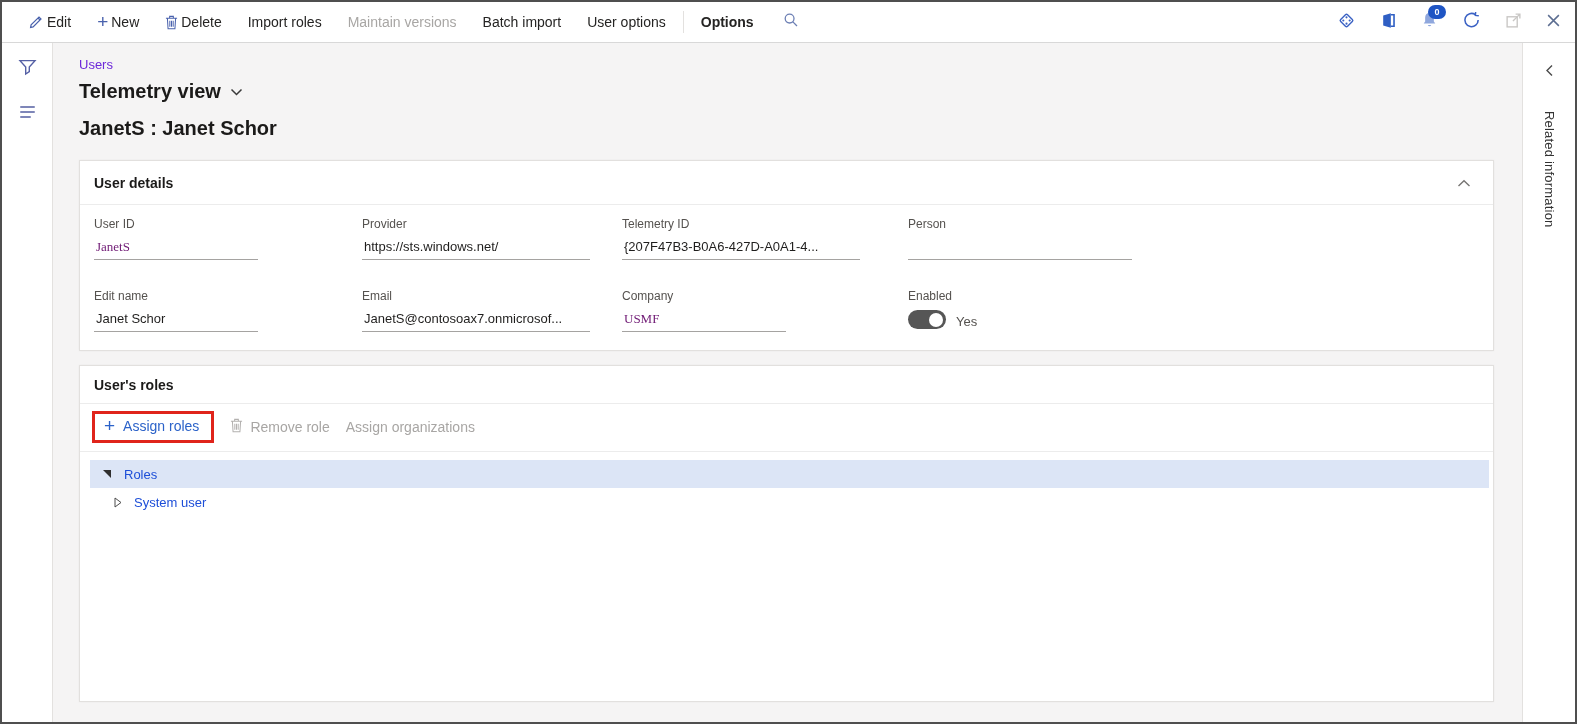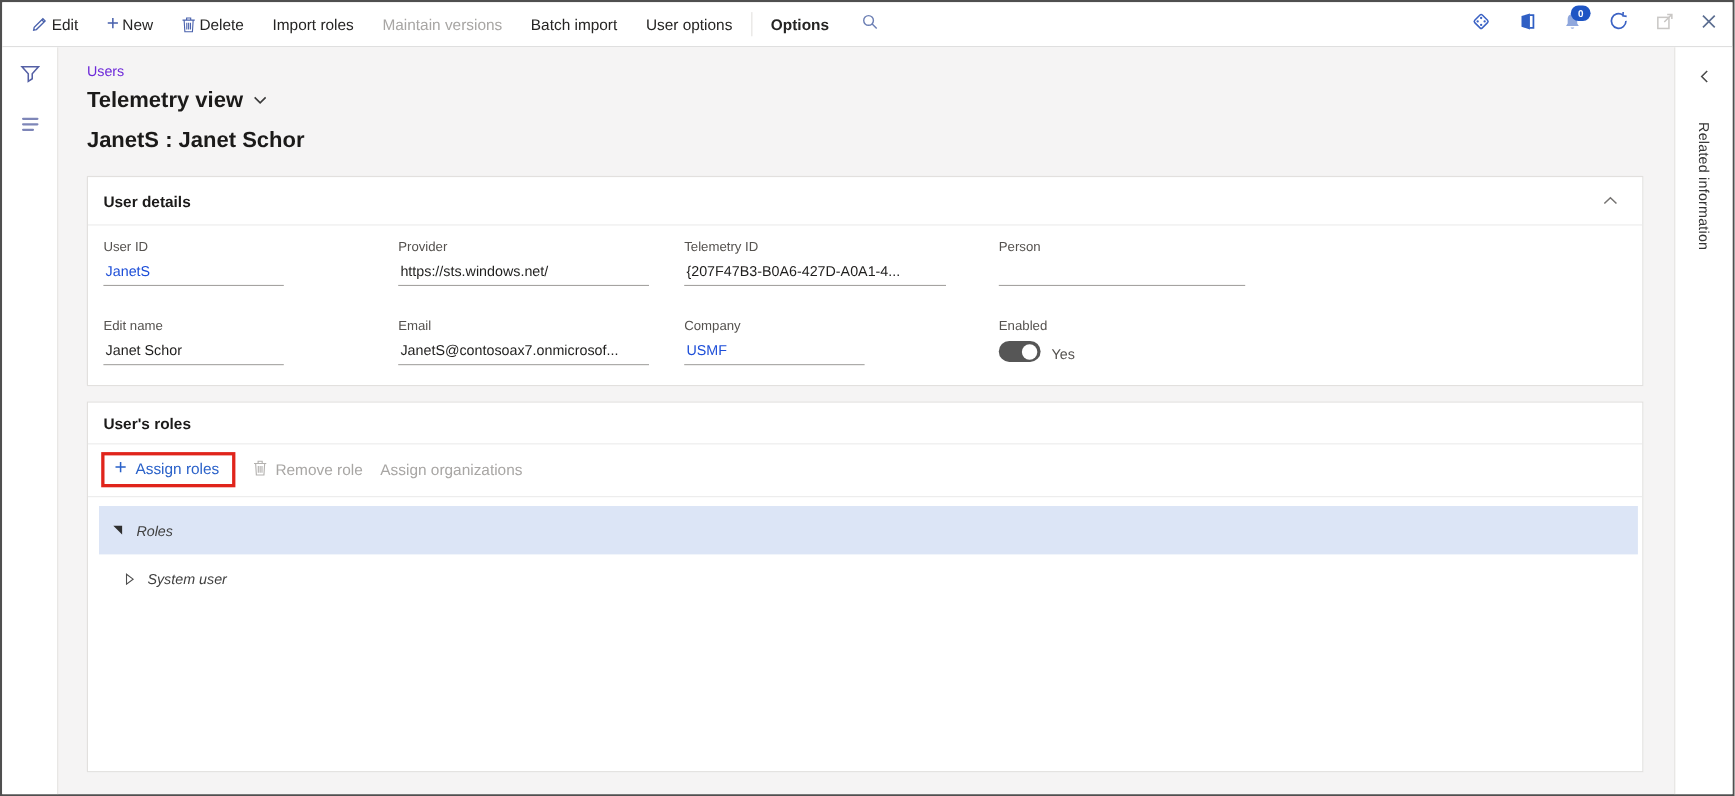--- a/index.html
+++ b/index.html
@@ -52,39 +52,39 @@
   .card-header{display:flex;align-items:center;justify-content:space-between;
     padding:11px 16px 10px 14px;border-bottom:1px solid #ececec;}
   .card-title{font-size:14px;font-weight:700;color:#1b1a19;}
   .collapse-btn{cursor:pointer;display:flex;padding:2px 6px;}
   
   .fields{display:grid;grid-template-columns:268px 260px 286px 1fr;
     padding:12px 16px 18px 14px;row-gap:29px;}
   .field-label{font-size:12px;color:#55524f;margin-bottom:7px;}
   .field-value{font-size:13px;color:#1f1e1d;border-bottom:1px solid #a5a3a1;
     padding:1px 2px 4px;min-height:16px;white-space:nowrap;overflow:hidden;}
-  .field-value.link{color:#1d4ed8;cursor:pointer;}
+  .field-value.link{color:#701a75;cursor:pointer;font-family:Liberation Serif, serif;}
   .w1{width:160px;} .w2{width:224px;} .w3{width:234px;} .w4{width:220px;}
   .toggle-wrap{display:flex;align-items:flex-end;gap:10px;margin-top:1px;}
   .toggle{width:38px;height:19px;border-radius:10px;background:#565656;
     position:relative;cursor:pointer;}
   .toggle .knob{position:absolute;top:2.5px;right:3px;width:14px;height:14px;
     border-radius:50%;background:#fff;}
   .toggle-label{font-size:13px;color:#55524f;}
   
   .actions{display:flex;align-items:center;gap:16px;padding:7px 14px 8px 12px;
     border-bottom:1px solid #ececec;}
   .assign-btn{display:flex;align-items:center;gap:8px;border:3px solid #e0241b;
     padding:4px 12px 6px 9px;color:#2b62c9;font-size:14px;cursor:pointer;background:#fff;}
   .action-disabled{display:flex;align-items:center;gap:7px;color:#a8a6a4;
     font-size:14px;cursor:default;}
   
   .tree{padding:8px 4px 0 10px;}
-  .tree-row{height:44px;display:flex;align-items:center;font-size:13px;
-    color:#404040;cursor:pointer;font-style:italic;}
+  .tree-row{height:28px;display:flex;align-items:center;font-size:13px;
+    color:#1d4ed8;cursor:pointer;}
   .tree-row.selected{background:#dce5f6;}
   .tri-expanded{width:0;height:0;border-top:8px solid #2f2f2f;
     border-left:8px solid transparent;margin-left:13px;}
   .tri-collapsed{margin-left:24px;display:flex;}
   .tree-label{margin-left:13px;}
   .tree-label.child{margin-left:12px;}
 </style>
 </head>
 <body>
 

